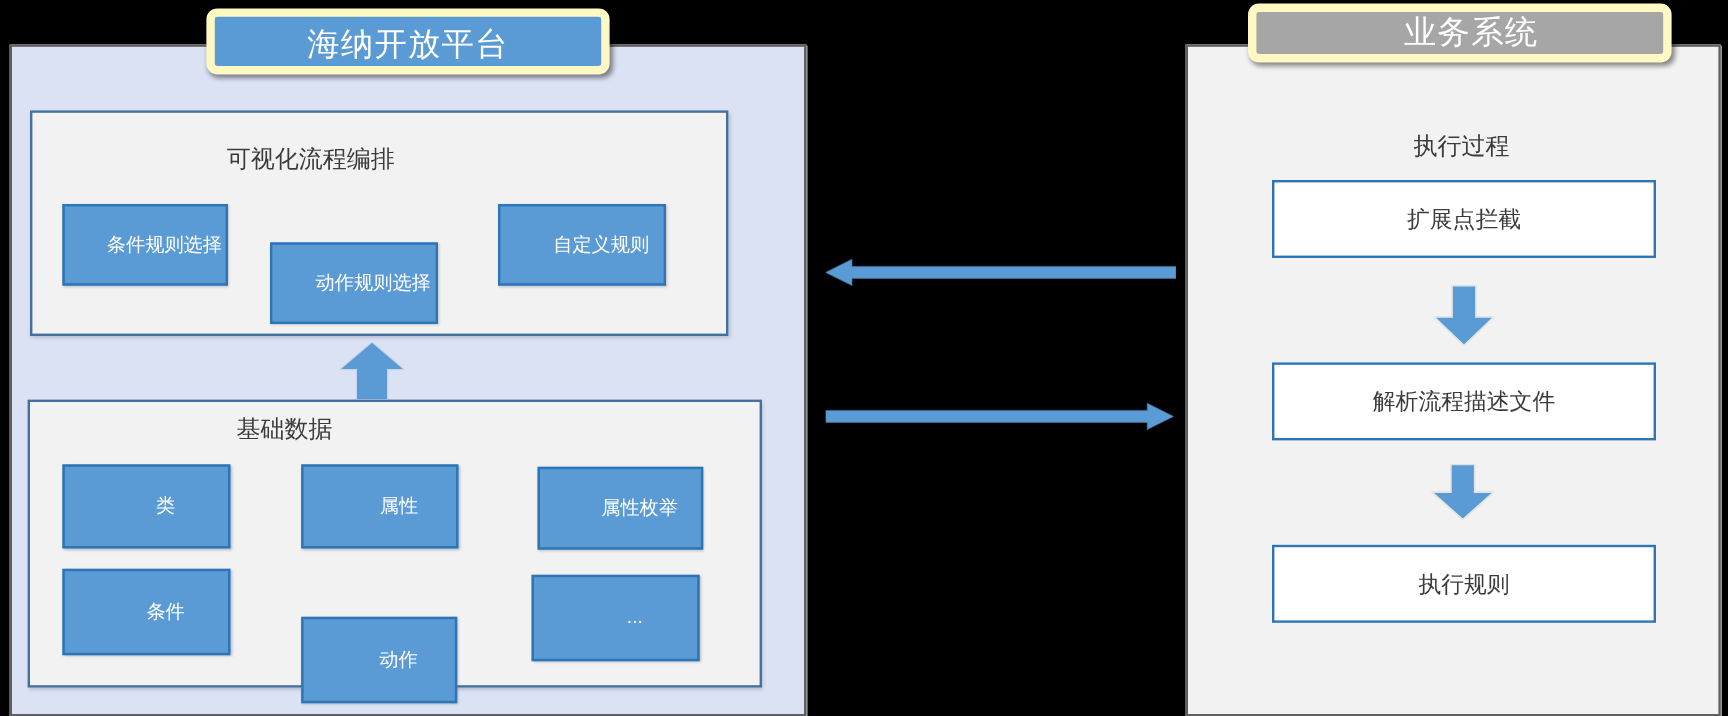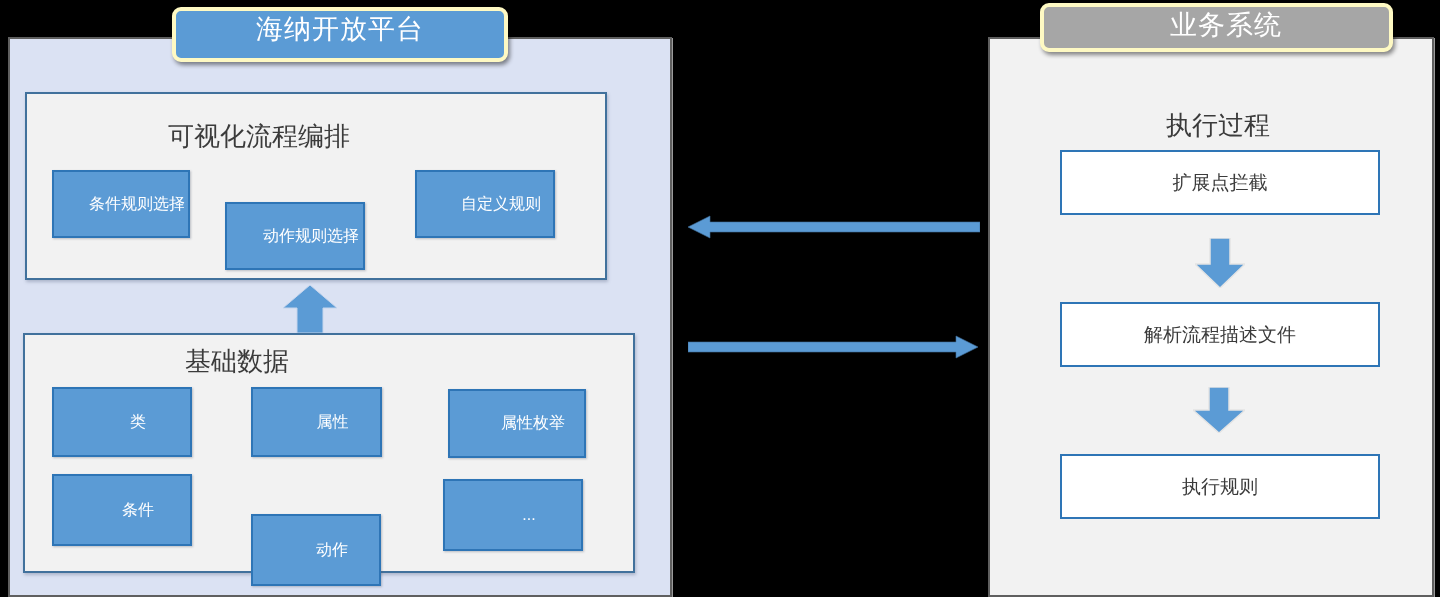--- a/index.html
+++ b/index.html
@@ -5,33 +5,33 @@
   html,body{margin:0;padding:0;background:#000;}
   #canvas{
     position:relative;width:1440px;height:597px;background:#000;overflow:hidden;
     font-family:"Liberation Sans","DejaVu Sans",sans-serif;
   }
   .panel{position:absolute;box-sizing:border-box;border:2px solid #5f5f5f;}
   #left-panel{left:8px;top:37px;width:664px;height:560px;background:#dbe2f3;box-shadow:1px 1px 0 #9a9a9a;}
   #right-panel{left:988px;top:37px;width:446px;height:560px;background:#f2f2f2;box-shadow:1px 1px 0 #9a9a9a;}
 
   .badge{
-    position:absolute;box-sizing:border-box;border-radius:9px;border:4px solid #fef9c3;
-    display:flex;align-items:flex-start;justify-content:center;
+    position:absolute;box-sizing:border-box;border-radius:9px;border:7px solid #fef9c3;
+    display:flex;align-items:flex-end;justify-content:center;
     color:#fff;font-size:27px;letter-spacing:1px;
     box-shadow:2px 3px 4px rgba(0,0,0,0.45);z-index:5;
   }
   #left-badge{left:172px;top:7px;width:336px;height:55px;background:#5b9bd5;}
   #right-badge{left:1040px;top:3px;width:353px;height:49px;background:#a6a6a6;padding-left:19px;}
 
   .inner-box{position:absolute;box-sizing:border-box;background:#f2f2f2;border:2px solid #41719c;box-shadow:1px 2px 3px rgba(90,100,130,0.35);}
   #orch-box{left:25px;top:92px;width:582px;height:188px;}
   #base-box{left:23px;top:333px;width:612px;height:240px;}
 
-  .section-title{position:absolute;transform:translateX(-50%);font-size:26px;color:#3b3b3b;white-space:nowrap;}
+  .section-title{position:absolute;transform:translateX(-50%);font-size:20px;color:#3b3b3b;white-space:nowrap;}
   #orch-title{left:259px;top:119px;}
   #base-title{left:237px;top:344px;}
   #exec-title{left:1218px;top:108px;}
 
   .blue-box{
     position:absolute;box-sizing:border-box;background:#5b9bd5;border:2px solid #2e75b6;
     display:flex;align-items:center;justify-content:center;color:#fff;font-size:16px;
     box-shadow:1px 1px 2px rgba(80,90,110,0.35);white-space:nowrap;padding-left:32px;
   }
   #o1{left:52px;top:170px;width:138px;height:68px;}

